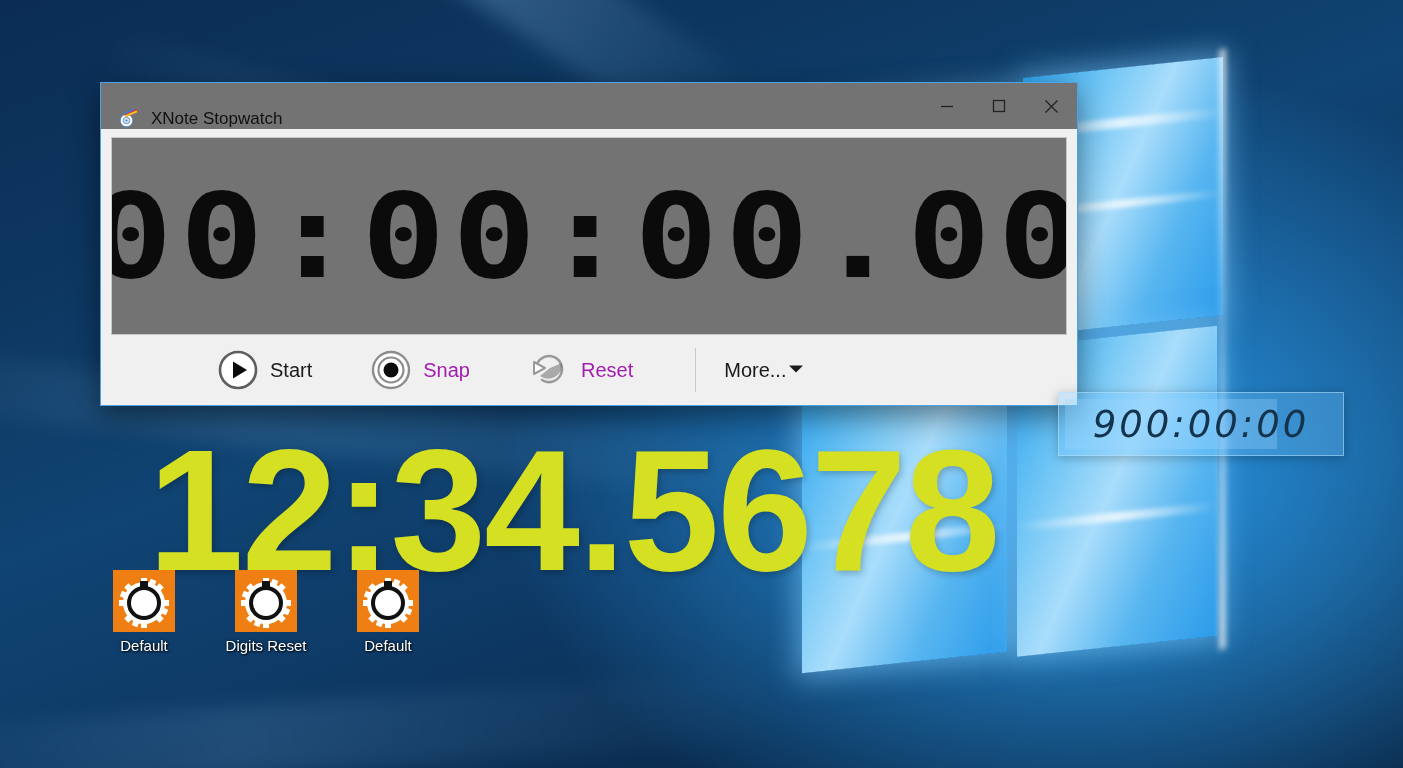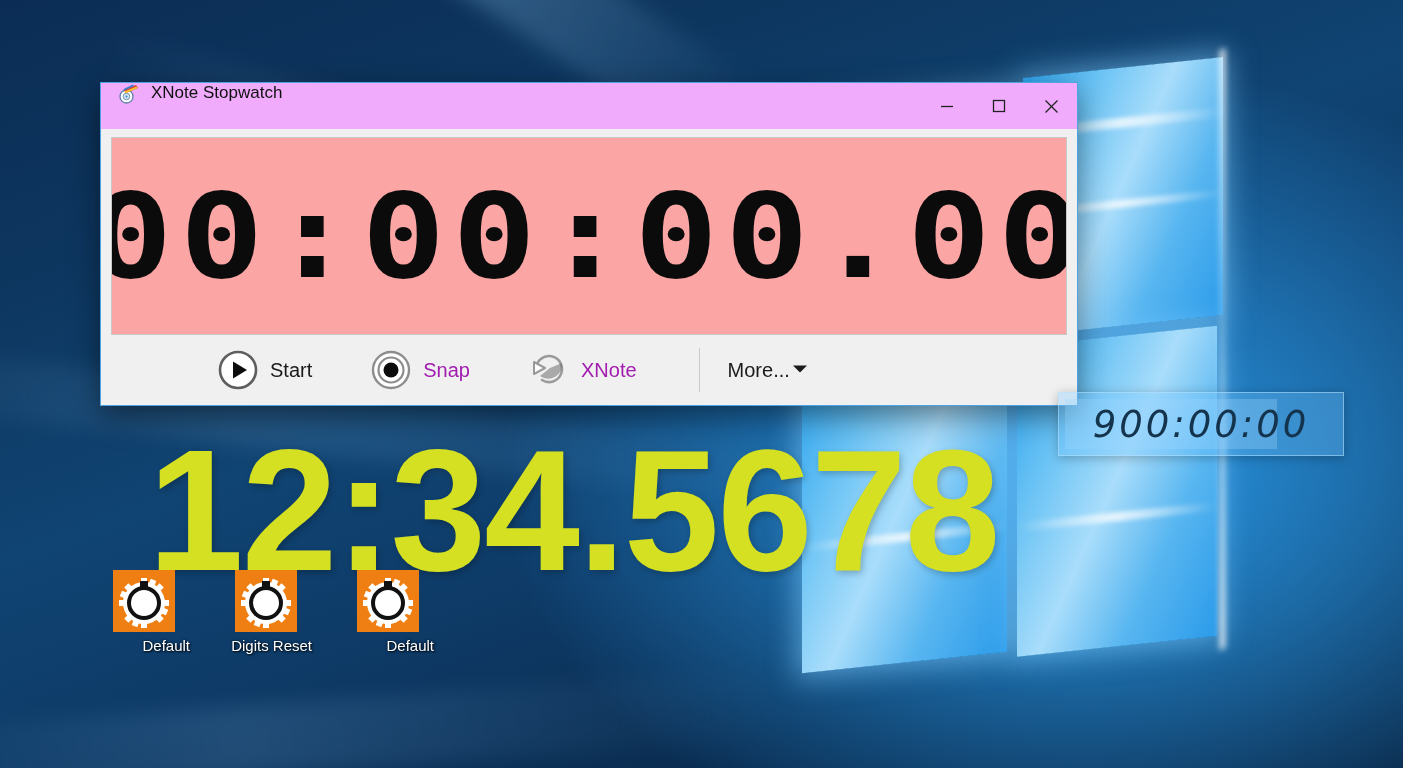--- a/index.html
+++ b/index.html
@@ -68,21 +68,21 @@
     white-space: nowrap;
     text-shadow: 2px 3px 6px rgba(0,0,0,0.22);
     user-select: none;
   }
 
   
   #desktop-icons {
     position: absolute; left: 98px; top: 570px;
     display: flex; gap: 30px; align-items: flex-start;
   }
-  .desk-icon { width: 92px; text-align: right; cursor: default; }
+  .desk-icon { width: 92px; text-align: center; cursor: default; }
   .desk-icon-img {
     width: 62px; height: 62px; margin: 0 auto;
     background: #ef7f12;
     position: relative;
     display: block;
   }
   .desk-icon-label {
     margin-top: 5px;
     font-size: 15px;
     color: #ffffff;
@@ -95,42 +95,42 @@
     position: absolute;
     left: 100px; top: 82px;
     width: 976px; height: 322px;
     background: #f0f0f0;
     border: 1px solid #4fa3e3;
     box-shadow: 0 10px 28px rgba(0,0,0,0.45);
     display: flex; flex-direction: column;
   }
   #sw-titlebar {
     height: 46px; flex: 0 0 46px;
-    background: #f0abfc;
-    display: flex; align-items: flex-start;
+    background: #737373;
+    display: flex; align-items: flex-end;
     position: relative;
   }
   #sw-title-icon {
     width: 22px; height: 22px; margin-left: 16px; margin-right: 12px;
     position: relative; flex: 0 0 22px;
   }
   #sw-title-text {
     font-size: 17px; color: #111; font-family: "Liberation Sans", sans-serif;
   }
   #sw-winbtns { margin-left: auto; display: flex; height: 46px; }
   .winbtn {
     width: 52px; height: 46px;
     display: flex; align-items: center; justify-content: center;
     cursor: default;
   }
 
   #sw-display {
     margin: 8px 10px 0 10px;
     flex: 1 1 auto;
-    background: #fca5a5;
+    background: #737373;
     border: 1px solid #c8c8c8;
     display: flex; align-items: center; justify-content: center;
     overflow: hidden;
   }
   #sw-display-text {
     font-family: "DejaVu Sans Mono", monospace;
     font-weight: bold;
     font-size: 118px;
     line-height: 1;
     color: #0b0b0b;
@@ -376,21 +376,21 @@
       </div>
 
       <div class="tool-btn">
         <span class="tool-ico">
           <svg viewBox="0 0 42 42" width="42" height="42" aria-hidden="true">
             <path d="M 8 20 A 13 13 0 1 1 14 31" fill="none" stroke="#9a9a9a" stroke-width="2.6" stroke-linecap="round"></path>
             <path d="M 34 14 A 14 14 0 0 1 12 27 L 22 19 Z" fill="#6f6f6f" opacity="0.55"></path>
             <path d="M 6 13 L 17 19 L 6 25 Z" fill="#ffffff" stroke="#9a9a9a" stroke-width="2" stroke-linejoin="round"></path>
           </svg>
         </span>
-        <span class="tool-label disabled">XNote</span>
+        <span class="tool-label disabled">Reset</span>
       </div>
 
       <div id="toolbar-sep"></div>
 
       <div id="more-btn">
         <span id="more-label">More...</span>
         <span>
           <svg viewBox="0 0 16 12" width="16" height="12" aria-hidden="true">
             <path d="M 1 2.5 L 8 9.5 L 15 2.5 Z" fill="#1a1a1a"></path>
           </svg>

